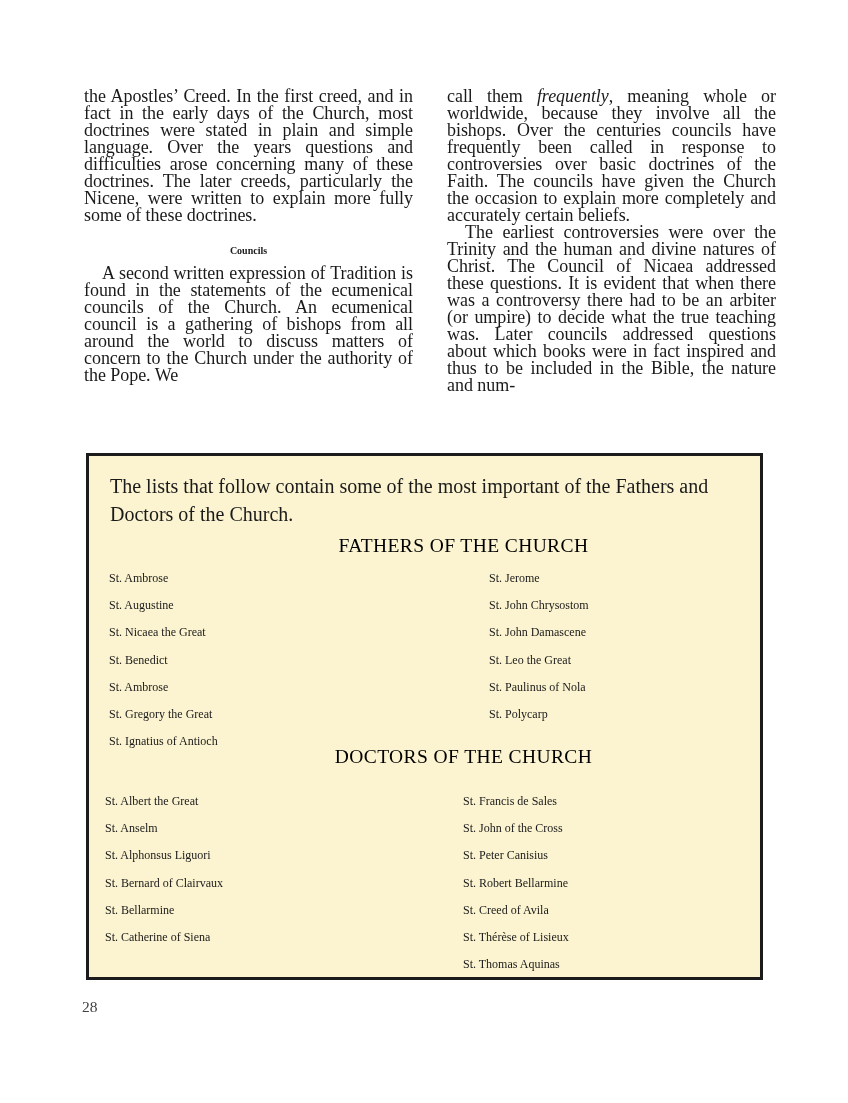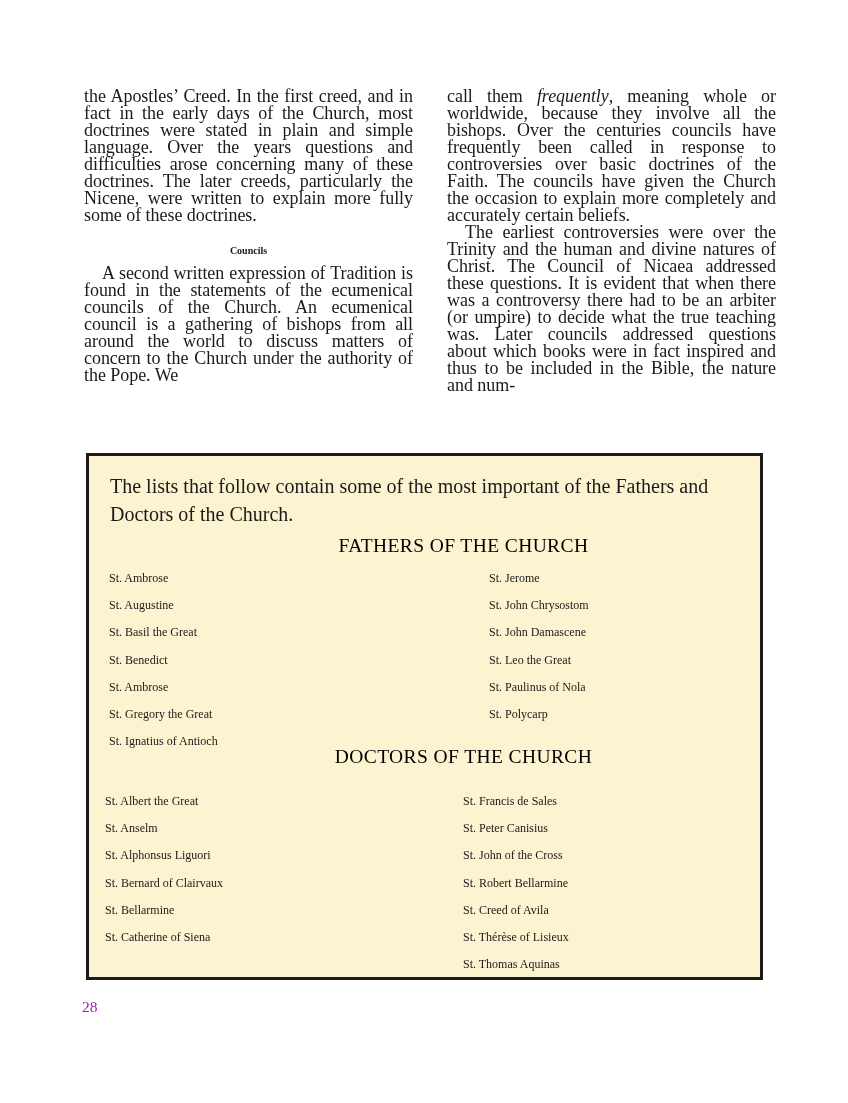--- a/index.html
+++ b/index.html
@@ -107,21 +107,21 @@
   .fathers-right { left: 372px; top: 109px; margin-left: 28px; }
   .doctors-left  { left: 16px;  top: 332px; }
   .doctors-right { left: 374px; top: 332px; }
 
   
   .folio {
     position: absolute;
     left: 82px;
     top: 998px;
     font-size: 15.5px;
-    color: #a21caf;
+    color: #404040;
   }
 </style>
 </head>
 <body>
 
 <div class="page">
 
   <div class="columns">
 
     <div class="col">
@@ -142,21 +142,21 @@
 
   <div class="listbox">
 
     <div class="listbox-intro">The lists that follow contain some of the most important of the Fathers and Doctors of the Church.</div>
 
     <div class="list-title fathers">FATHERS OF THE CHURCH</div>
 
     <div class="list-col fathers-left">
         <div class="li">St. Ambrose</div>
         <div class="li">St. Augustine</div>
-        <div class="li">St. Basil the Great</div>
+        <div class="li">St. Nicaea the Great</div>
         <div class="li">St. Benedict</div>
         <div class="li">St. Ambrose</div>
         <div class="li">St. Gregory the Great</div>
         <div class="li">St. Ignatius of Antioch</div>
       </div>
 
     <div class="list-col fathers-right">
         <div class="li">St. Jerome</div>
         <div class="li">St. John Chrysostom</div>
         <div class="li">St. John Damascene</div>
@@ -171,22 +171,22 @@
         <div class="li">St. Albert the Great</div>
         <div class="li">St. Anselm</div>
         <div class="li">St. Alphonsus Liguori</div>
         <div class="li">St. Bernard of Clairvaux</div>
         <div class="li">St. Bellarmine</div>
         <div class="li">St. Catherine of Siena</div>
       </div>
 
     <div class="list-col doctors-right">
         <div class="li">St. Francis de Sales</div>
+        <div class="li">St. John of the Cross</div>
         <div class="li">St. Peter Canisius</div>
-        <div class="li">St. John of the Cross</div>
         <div class="li">St. Robert Bellarmine</div>
         <div class="li">St. Creed of Avila</div>
         <div class="li">St. Thérèse of Lisieux</div>
         <div class="li">St. Thomas Aquinas</div>
       </div>
 
   </div>
 
   <div class="folio">28</div>
 

